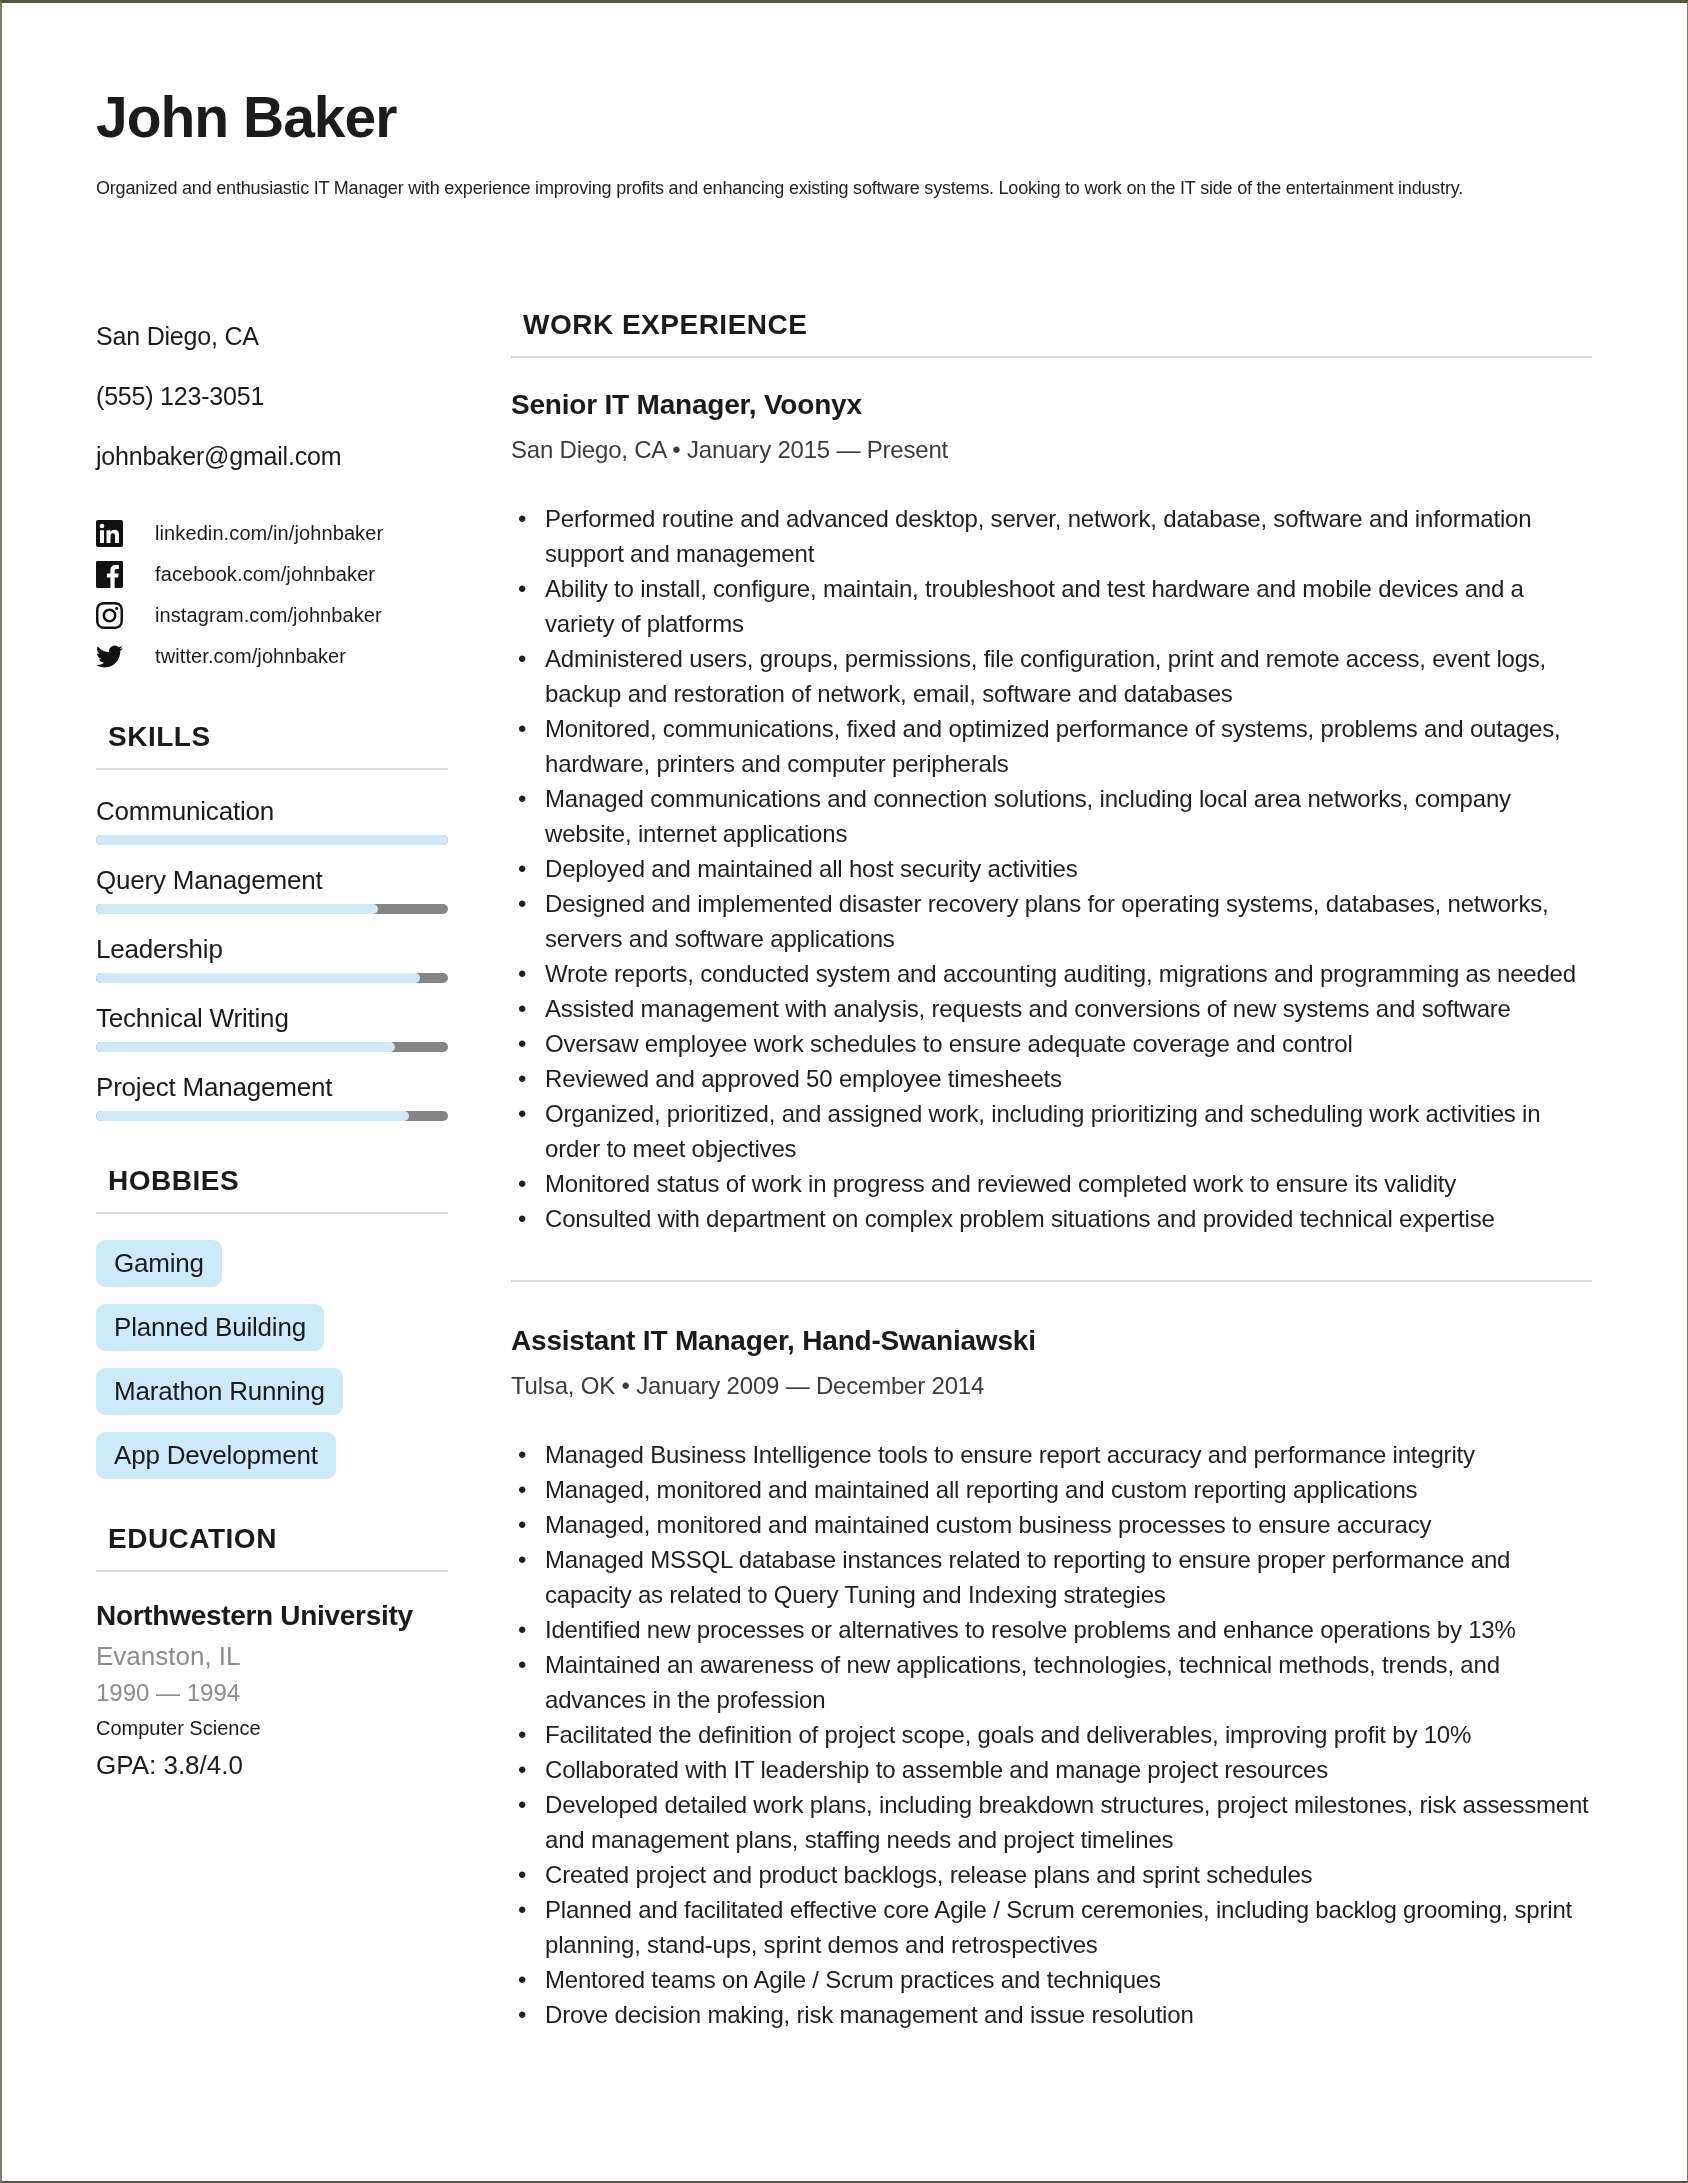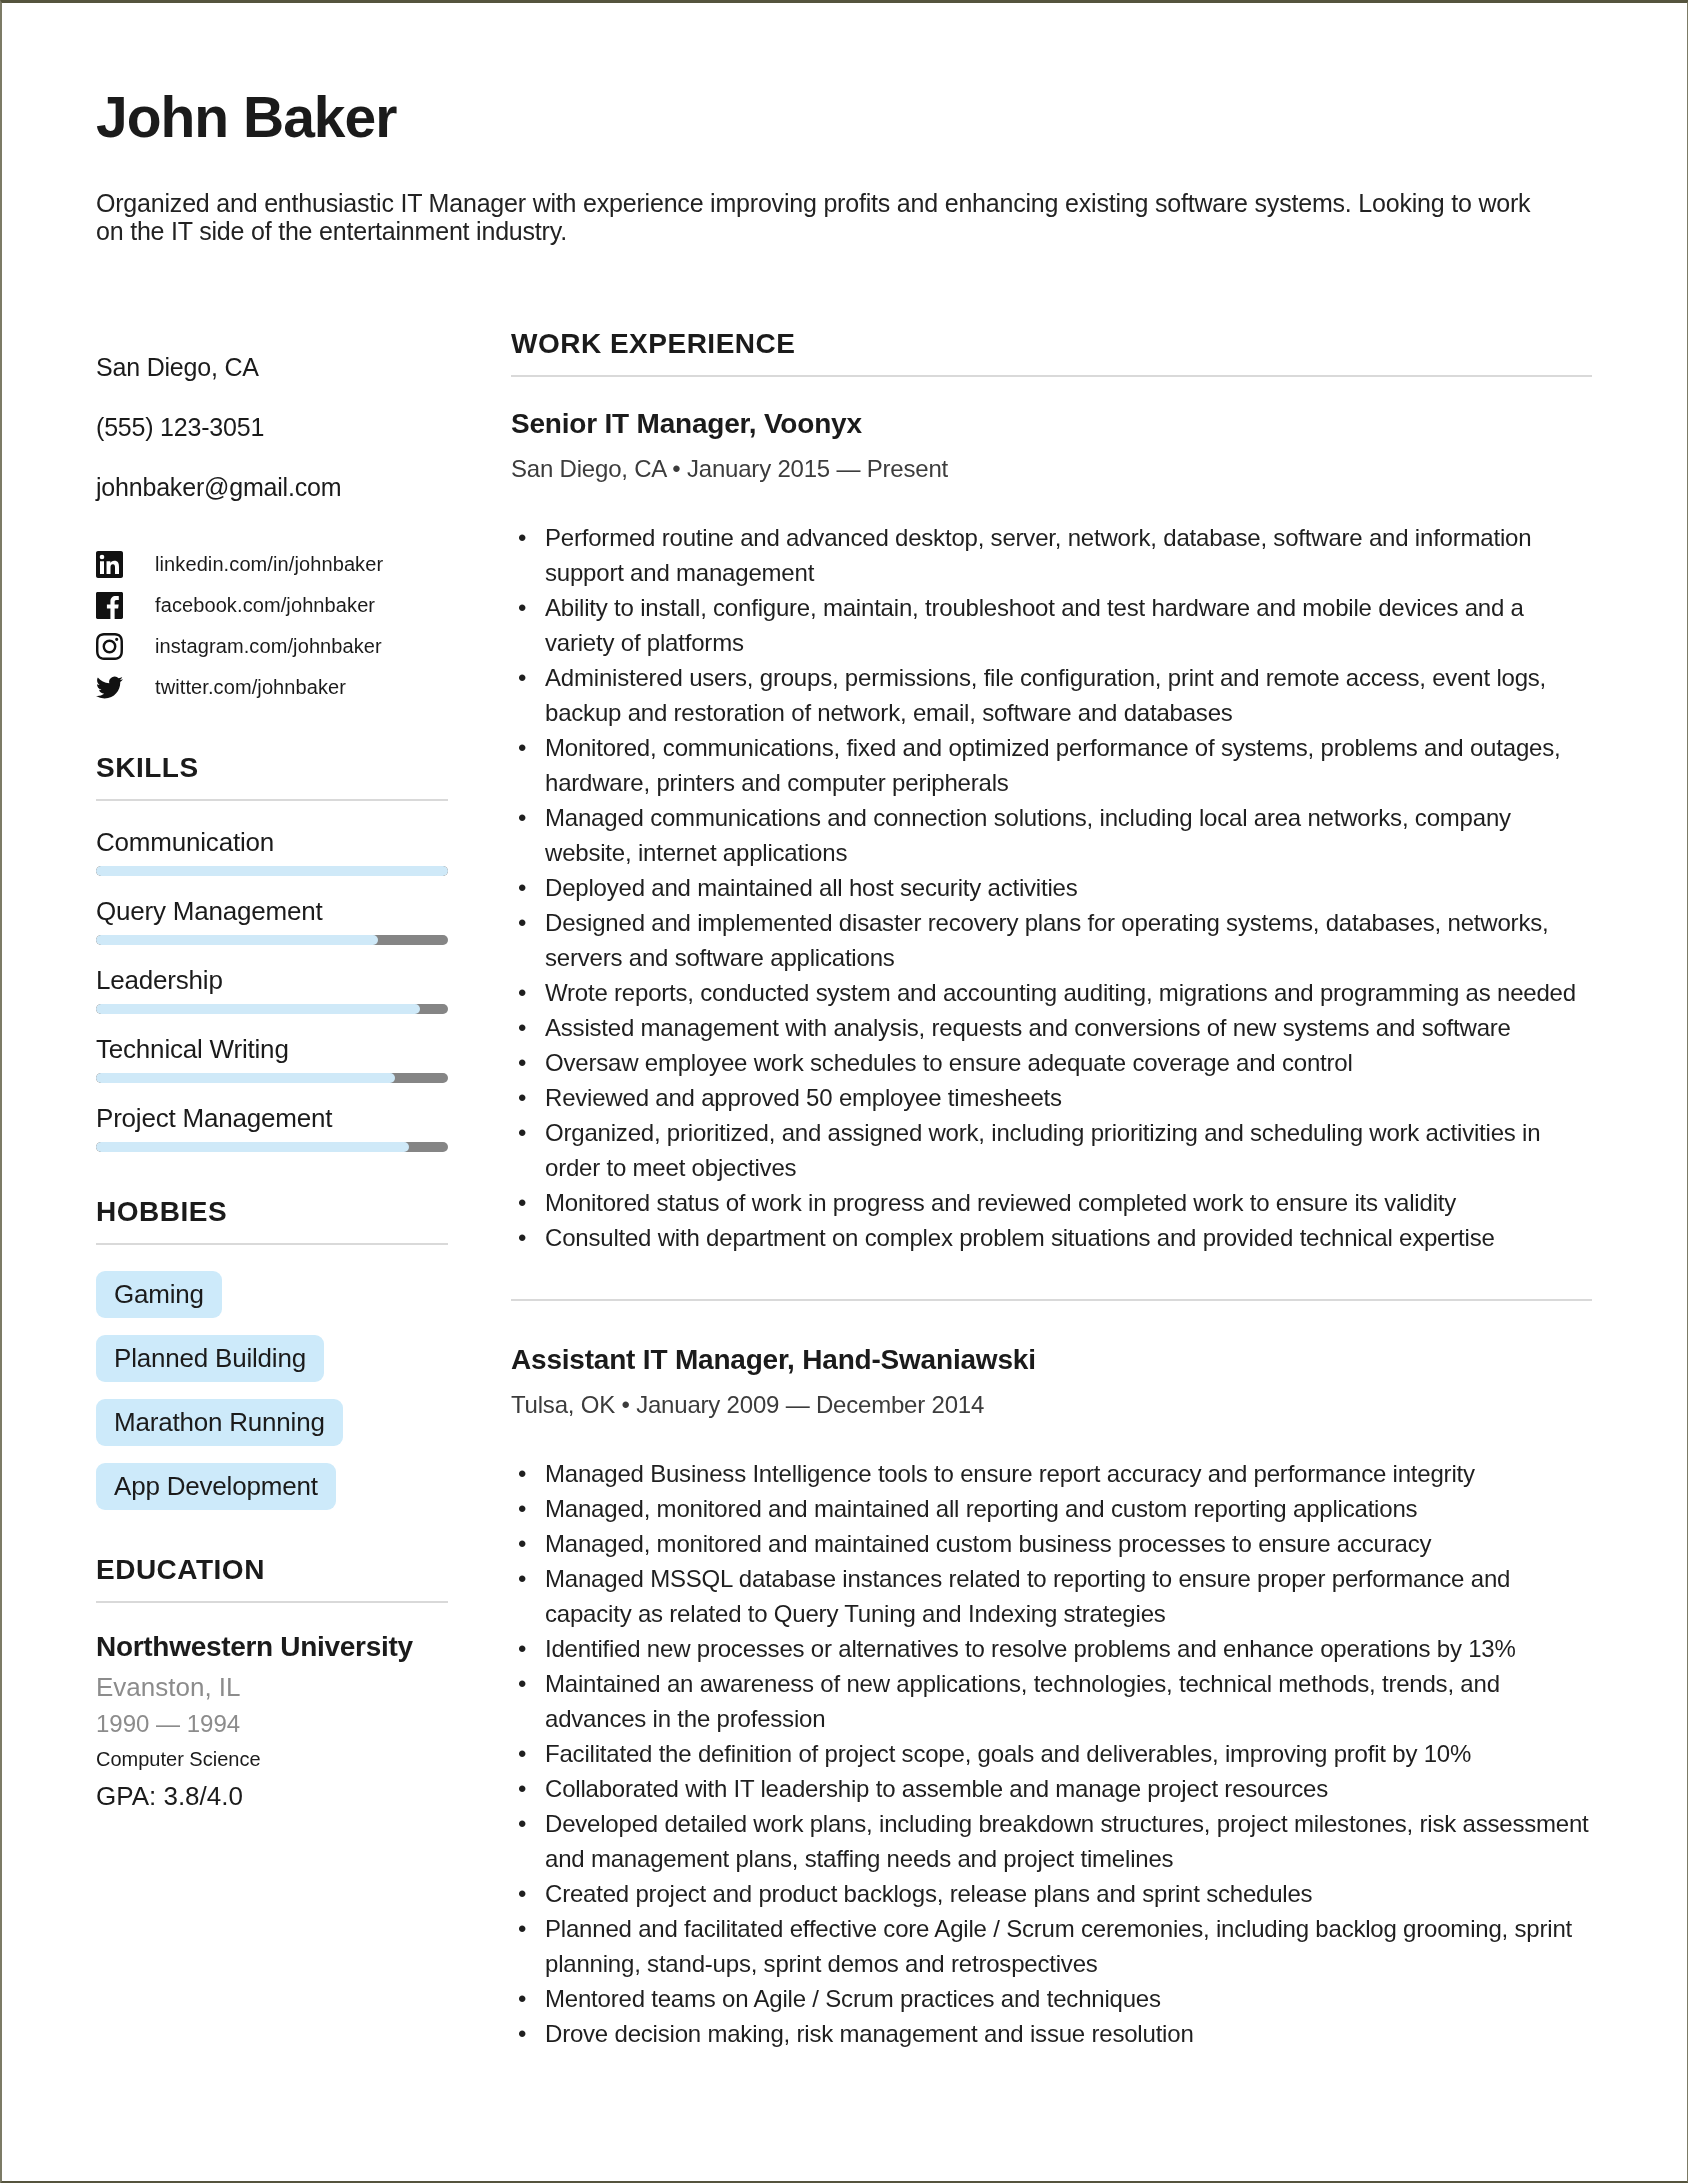--- a/index.html
+++ b/index.html
@@ -24,23 +24,23 @@
 
   
   .name {
     font-size: 57px;
     font-weight: 700;
     letter-spacing: -1px;
     line-height: 61px;
     margin: 0;
   }
   .summary {
-    margin-top: 41px;
-    font-size: 25px;
-    line-height: 28px;
+    margin-top: 14px;
+    font-size: 18px;
+    line-height: 52px;
     color: #222222;
     max-width: 1445px;
     letter-spacing: -0.2px;
   }
 
   
   .columns { display: flex; margin-top: 83px; }
   .left-col  { width: 352px; flex: 0 0 352px; }
   .right-col { flex: 1; margin-left: 63px; min-width: 0; }
 
@@ -51,21 +51,21 @@
   .social-row .icon { width: 28px; height: 28px; flex: 0 0 28px; display: flex; align-items: center; }
   .social-row .icon svg { width: 27px; height: 27px; display: block; }
   .social-label { margin-left: 15px; font-size: 20px; color: #1b1b1b; letter-spacing: 0.1px; }
 
   
   .section { margin-top: 44px; }
   .section-heading {
     font-size: 28px;
     font-weight: 700;
     letter-spacing: 0.5px;
-    margin: 0;
+    margin: 12px;
   }
   .heading-rule { height: 2px; background: var(--rule-gray, #d9d9d9); margin-top: 15px; border: 0; }
 
   
   .skills-list { margin-top: 25px; }
   .skill { margin-bottom: 19px; }
   .skill-label { font-size: 26px; line-height: 32px; letter-spacing: -0.2px; }
   .skill-track {
     margin-top: 8px;
     height: 10px;

